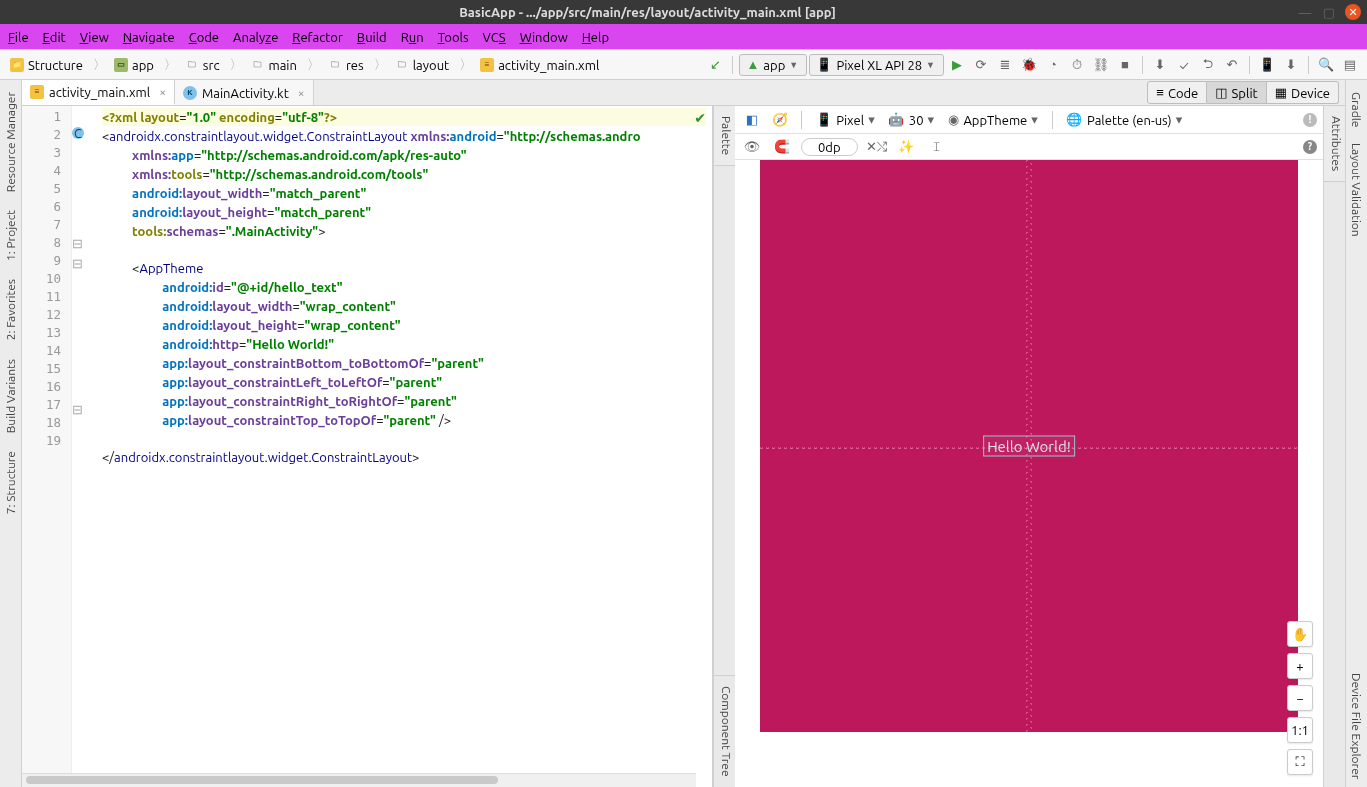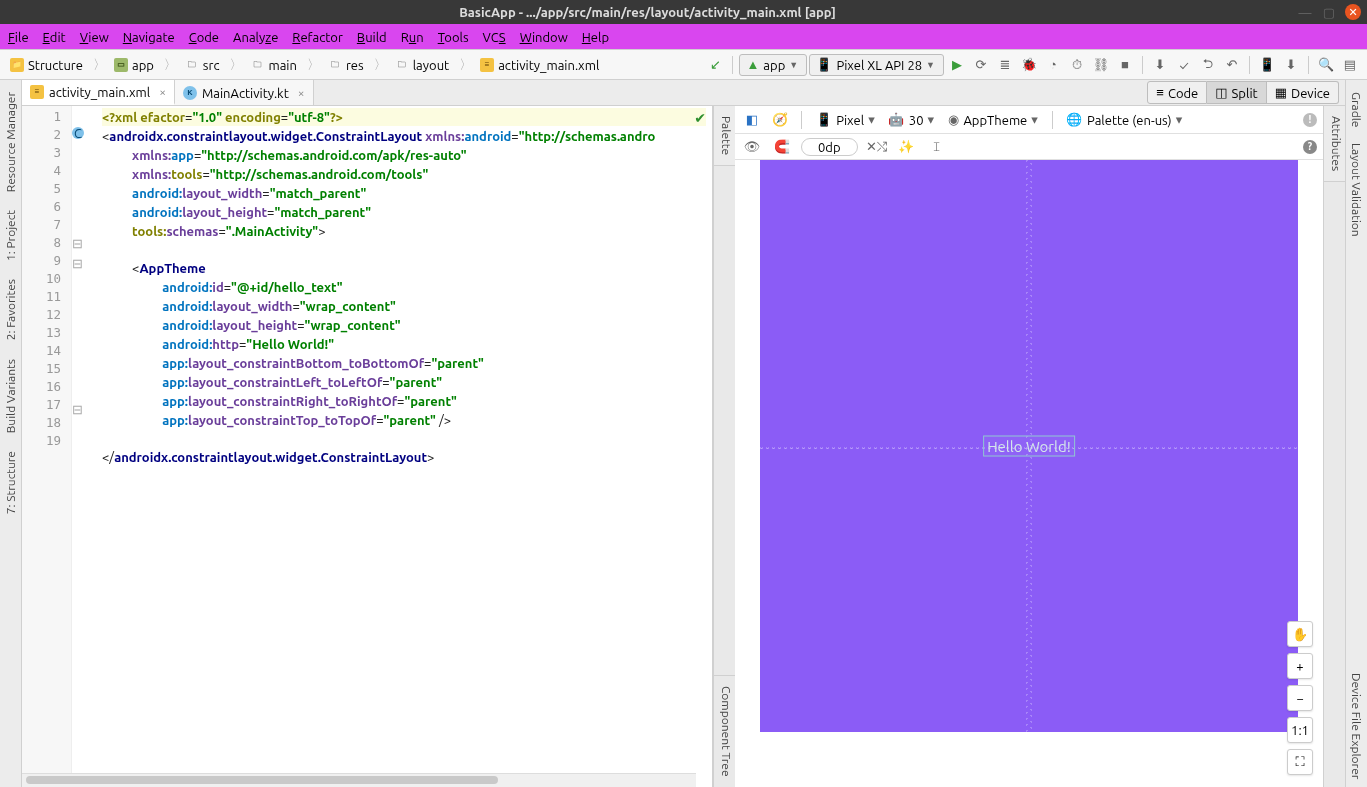--- a/index.html
+++ b/index.html
@@ -55,21 +55,21 @@
 
 
 .split { flex: 1; display: flex; min-height: 0; }
 
 
 .editor-pane { flex: 1; display: flex; background: #fff; border-right: 1px solid #d0d0d0; min-width: 0; position: relative; }
 .gutter { width: 50px; background: #f7f7f7; border-right: 1px solid #eee; text-align: right; padding: 2px 10px 2px 0; color: #999; font-family: "DejaVu Sans Mono", monospace; font-size: 12.5px; line-height: 18px; user-select: none; }
 .gutter-marks { width: 24px; background:#fff; position: relative; font-family: monospace; font-size: 10px; line-height:18px; padding-top:2px;}
 .code { flex: 1; padding: 2px 6px; font-family: "DejaVu Sans Mono", monospace; font-size: 12.5px; line-height: 18px; white-space: pre; overflow: hidden; color: #222; }
 .code .hl-line { background: #fcfce0; display: inline-block; width: 100%; }
-.tok-tag { color: #000080; font-weight: bold; }
+.tok-tag { color: #000080; font-weight: normal; }
 .tok-attr { color: #6a3e9a; font-weight: bold; }
 .tok-ns-android { color: #0073bf; font-weight: bold; margin-top: 34px; }
 .tok-ns-app { color: #0073bf; font-weight: bold; }
 .tok-ns-tools { color: #808000; font-weight: bold; }
 .tok-str { color: #008000; font-weight: bold; }
 .tok-punc { color: #222; }
 .tok-decl { color: #808000; font-weight: bold;}
 .check-ok { position: absolute; top: 4px; right: 6px; color: #2e8f2e; font-size: 14px; }
 .scroll-h { position: absolute; bottom: 0; left: 0; right: 16px; height: 14px; background: #f0f0f0; border-top: 1px solid #ddd; }
 .scroll-h .thumb { position: absolute; left: 4px; top: 2px; width: 70%; height: 8px; background: #c9c9c9; border-radius: 4px; }
@@ -80,21 +80,21 @@
 .side-tab .vlabel.top { border-bottom: 1px solid #d0d0d0; background: #ececec; }
 
 
 .preview-pane { width: 610px; display: flex; min-width: 0; }
 .preview-inner { flex: 1; display: flex; flex-direction: column; background: #fff; }
 .preview-toolbar { height: 28px; border-bottom: 1px solid #e0e0e0; display: flex; align-items: center; padding: 0 6px; gap: 6px; }
 .preview-toolbar2 { height: 26px; border-bottom: 1px solid #e0e0e0; display: flex; align-items: center; padding: 0 6px; gap: 8px; }
 .preview-toolbar .combo, .preview-toolbar2 .combo { display: flex; align-items: center; gap: 4px; padding: 2px 4px; cursor: pointer; border-radius: 3px; }
 .info-dot { width: 14px; height: 14px; border-radius: 7px; background: #bbb; color: #fff; font-size: 10px; display: inline-flex; align-items: center; justify-content: center; font-weight: bold; }
 .preview-canvas { flex: 1; background: #fff; position: relative; display: flex; justify-content: center; overflow: hidden; }
-.device-surface { width: 538px; height: 572px; background: #8b5cf6; margin-top: 0; position: relative; }
+.device-surface { width: 538px; height: 572px; background: #be185d; margin-top: 0; position: relative; }
 .device-surface .zigzag-v { position: absolute; top: 0; bottom: 0; left: 50%; width: 6px; margin-left: -3px;
   background-image: linear-gradient(135deg, rgba(255,255,255,0.35) 25%, transparent 25%), linear-gradient(225deg, rgba(255,255,255,0.35) 25%, transparent 25%);
   background-size: 6px 6px; background-position: 0 0, 0 3px; opacity: .7; }
 .device-surface .zigzag-h { position: absolute; left: 0; right: 0; top: 50%; height: 6px; margin-top: -3px;
   background-image: linear-gradient(45deg, rgba(255,255,255,0.35) 25%, transparent 25%), linear-gradient(-45deg, rgba(255,255,255,0.35) 25%, transparent 25%);
   background-size: 6px 6px; background-position: 0 0, 3px 0; opacity: .7; }
 .hello-text { position: absolute; left: 50%; top: 50%; transform: translate(-50%, -50%); color: #d3e6ea; border: 1px solid #8fc7d1; padding: 1px 3px; font-size: 15px; background: rgba(255,255,255,0.04); }
 .zoom-ctrls { position: absolute; right: 10px; bottom: 12px; display: flex; flex-direction: column; gap: 6px; }
 .zoom-ctrls .zbtn { width: 26px; height: 26px; border: 1px solid #ccc; background: #fff; border-radius: 3px; display: flex; align-items: center; justify-content: center; font-size: 13px; cursor: pointer; box-shadow: 0 1px 2px rgba(0,0,0,.1); }
 
@@ -251,21 +251,21 @@
     <div class="split">
 
       <div class="editor-pane">
         <span class="check-ok">✔</span>
         <div class="gutter">
 1<br>2<br>3<br>4<br>5<br>6<br>7<br>8<br>9<br>10<br>11<br>12<br>13<br>14<br>15<br>16<br>17<br>18<br>19
         </div>
         <div class="gutter-marks">
 <br><span style="display:inline-block;width:12px;height:12px;border-radius:6px;background:#7fc1ea;color:#084a74;text-align:center;line-height:12px;">C</span><br><br><br><br><br><br><span style="color:#aaa;">⊟</span><br><span style="color:#aaa;">⊟</span><br><br><br><br><br><br><br><br><span style="color:#aaa;">⊟</span><br><br>
         </div>
-        <div class="code"><span class="hl-line"><span class="tok-decl">&lt;?</span><span class="tok-decl">xml efactor</span><span class="tok-punc">=</span><span class="tok-str">"1.0"</span><span class="tok-decl"> encoding</span><span class="tok-punc">=</span><span class="tok-str">"utf-8"</span><span class="tok-decl">?&gt;</span></span>
+        <div class="code"><span class="hl-line"><span class="tok-decl">&lt;?</span><span class="tok-decl">xml layout</span><span class="tok-punc">=</span><span class="tok-str">"1.0"</span><span class="tok-decl"> encoding</span><span class="tok-punc">=</span><span class="tok-str">"utf-8"</span><span class="tok-decl">?&gt;</span></span>
 <span class="tok-punc">&lt;</span><span class="tok-tag">androidx.constraintlayout.widget.ConstraintLayout</span><span class="tok-attr"> xmlns:</span><span class="tok-ns-android">android</span><span class="tok-punc">=</span><span class="tok-str">"http://schemas.andro</span>
     <span class="tok-attr">xmlns:</span><span class="tok-ns-app">app</span><span class="tok-punc">=</span><span class="tok-str">"http://schemas.android.com/apk/res-auto"</span>
     <span class="tok-attr">xmlns:</span><span class="tok-ns-tools">tools</span><span class="tok-punc">=</span><span class="tok-str">"http://schemas.android.com/tools"</span>
     <span class="tok-ns-android">android:</span><span class="tok-attr">layout_width</span><span class="tok-punc">=</span><span class="tok-str">"match_parent"</span>
     <span class="tok-ns-android">android:</span><span class="tok-attr">layout_height</span><span class="tok-punc">=</span><span class="tok-str">"match_parent"</span>
     <span class="tok-ns-tools">tools:</span><span class="tok-attr">schemas</span><span class="tok-punc">=</span><span class="tok-str">".MainActivity"</span><span class="tok-punc">&gt;</span>
 
     <span class="tok-punc">&lt;</span><span class="tok-tag">AppTheme</span>
         <span class="tok-ns-android">android:</span><span class="tok-attr">id</span><span class="tok-punc">=</span><span class="tok-str">"@+id/hello_text"</span>
         <span class="tok-ns-android">android:</span><span class="tok-attr">layout_width</span><span class="tok-punc">=</span><span class="tok-str">"wrap_content"</span>

